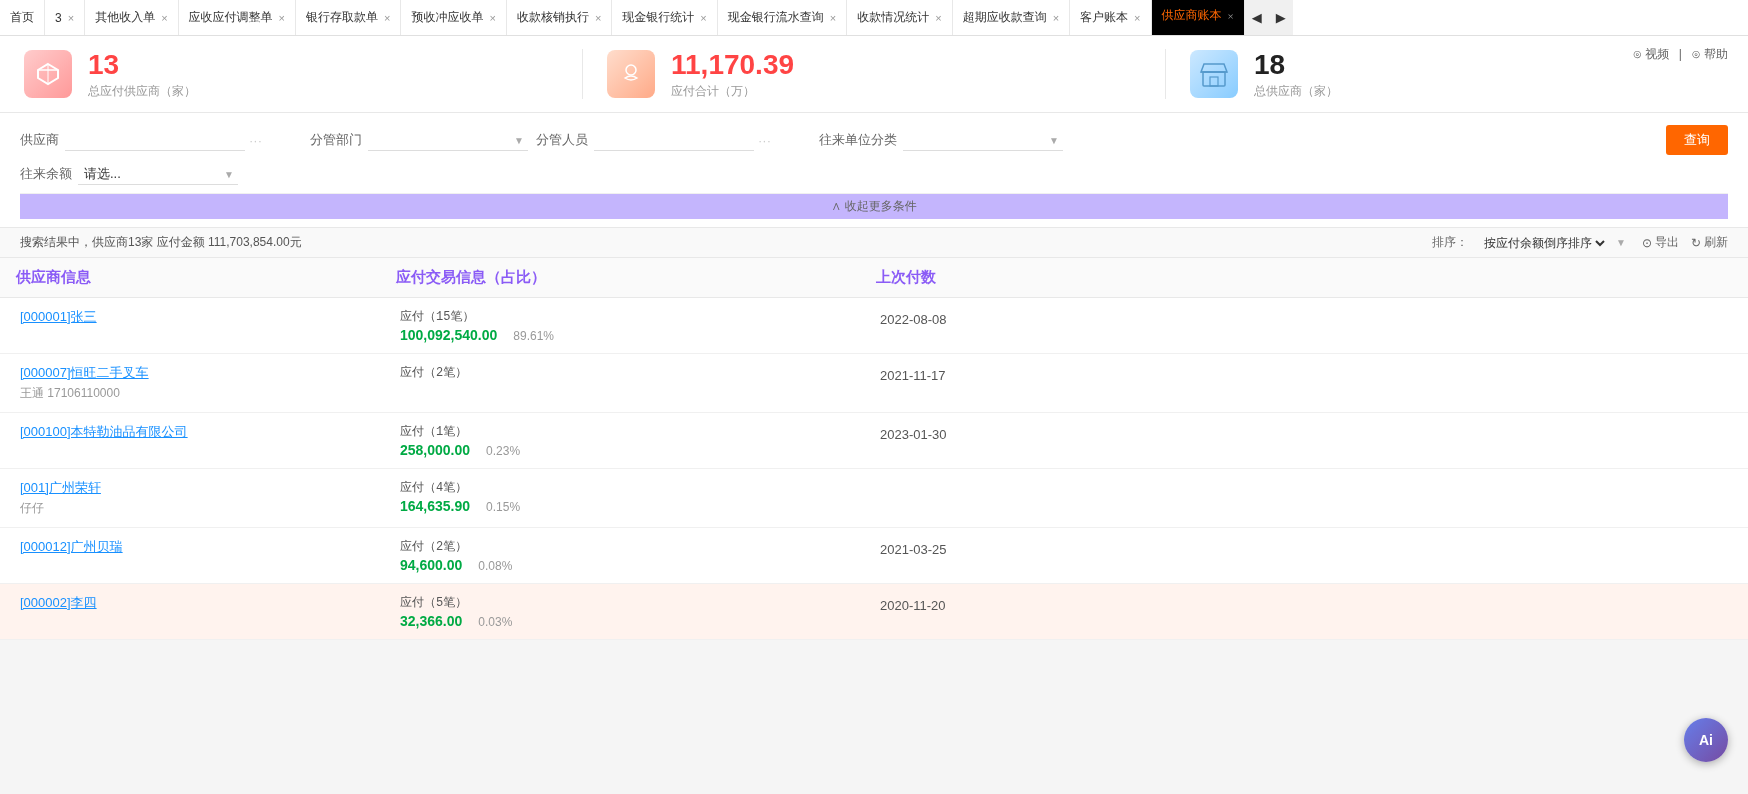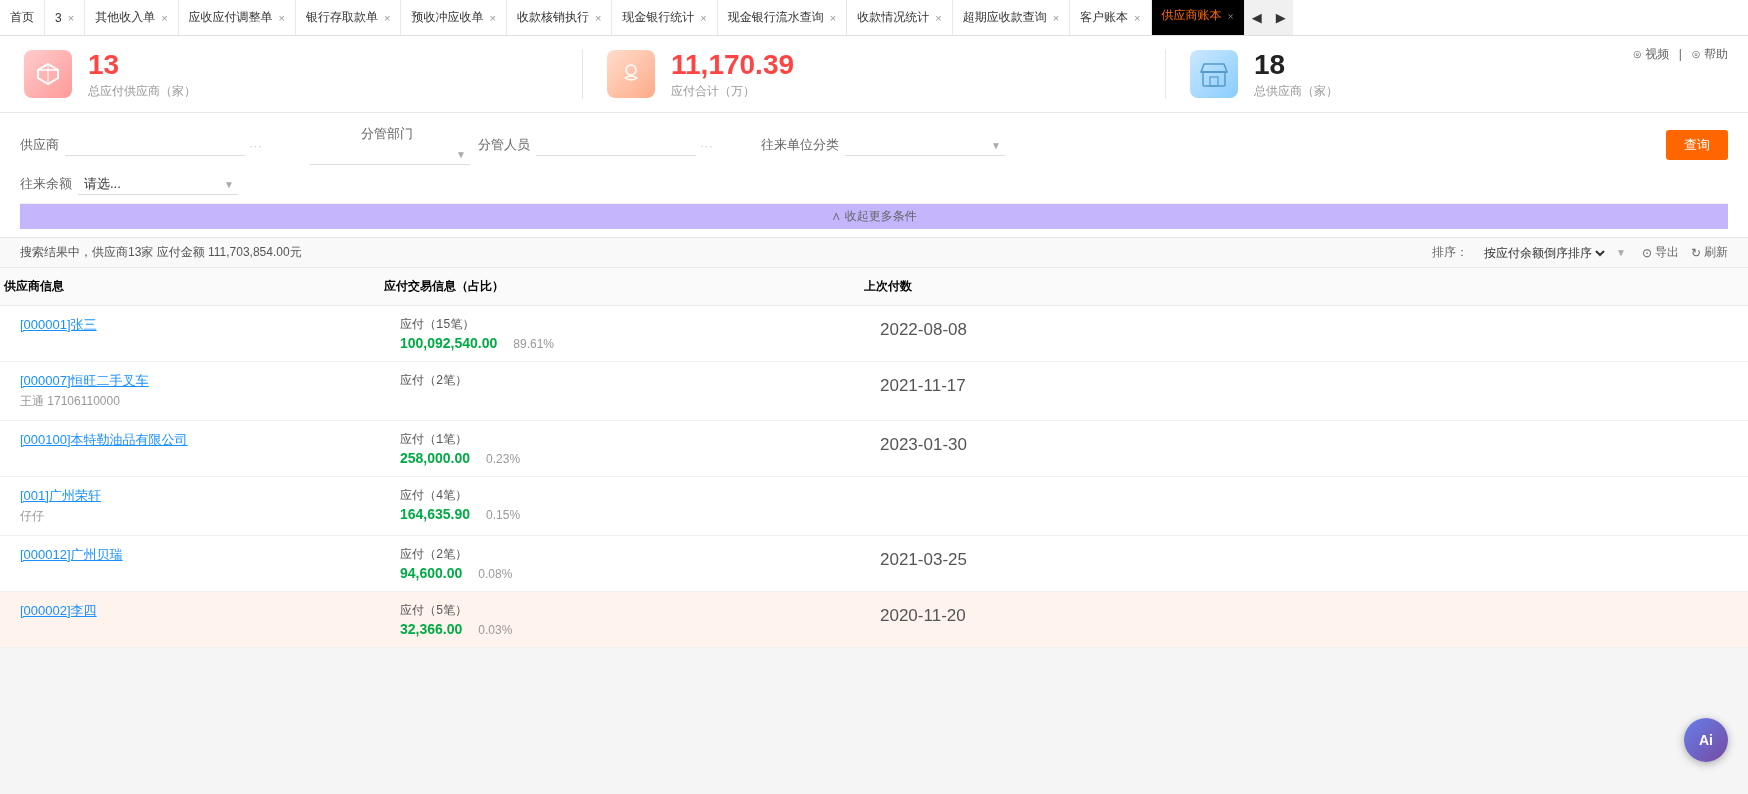--- a/index.html
+++ b/index.html
@@ -67,35 +67,35 @@
       display: flex; align-items: center; background: #f9f9f9; padding: 6px 20px;
       border-bottom: 1px solid #e8e8e8; font-size: 12px; color: #555;
     }
     .result-bar .right-actions { margin-left: auto; display: flex; align-items: center; gap: 12px; }
     .sort-label { font-size: 12px; color: #666; }
     .sort-select { border: none; background: transparent; font-size: 12px; color: #333; cursor: pointer; outline: none; }
     .action-btn { font-size: 12px; color: #666; cursor: pointer; display: flex; align-items: center; gap: 3px; }
 
     
     .table-wrap { background: #fff; }
-    .table-header { display: flex; padding: 10px 4px; background: #fafafa; border-bottom: 1px solid #e8e8e8; font-size: 12px; font-weight: bold; color: #000000; }
+    .table-header { display: flex; padding: 10px 16px; background: #fafafa; border-bottom: 1px solid #e8e8e8; font-size: 15px; font-weight: bold; color: #8b5cf6; }
     .col-supplier { flex: 0 0 380px; }
     .col-payable { flex: 0 0 480px; }
     .col-last { flex: 1; }
 
     .table-row-wrap { border-bottom: 1px solid #f0f0f0; }
     .table-row-wrap.highlighted { background: #fff3ee; }
     .table-row { display: flex; padding: 10px 20px; align-items: flex-start; }
     .supplier-link { color: #1890ff; text-decoration: underline; cursor: pointer; font-size: 13px; }
     .supplier-sub { font-size: 12px; color: #999; margin-top: 3px; }
     .payable-label { font-size: 12px; color: #555; font-family: Liberation Mono, monospace; }
     .payable-amount { font-size: 14px; color: #00aa44; font-weight: bold; margin-top: 2px; }
     .payable-pct { font-size: 12px; color: #999; margin-left: 10px; }
     .payable-row { display: flex; align-items: baseline; gap: 6px; }
-    .last-pay-date { font-size: 17px; color: #555; padding-top: 4px; }
+    .last-pay-date { font-size: 13px; color: #555; padding-top: 4px; }
 
     
     ::-webkit-scrollbar { width: 6px; height: 6px; }
     ::-webkit-scrollbar-thumb { background: #ccc; border-radius: 3px; }
   </style>
 </head>
 <body>
 
 <div class="top-nav">
   <div class="nav-tab">
@@ -213,21 +213,21 @@
   </div>
 </div>
 
 <div class="filter-area">
   <div class="filter-row">
     <div class="filter-item">
       <span class="filter-label">供应商</span>
       <input class="filter-input" style="width: 180px;">
       <span class="filter-dots">···</span>
     </div>
-    <div class="filter-item" style="margin-left: 40px; flex-direction: column;">
+    <div class="filter-item" style="margin-left: 40px;">
       <span class="filter-label">分管部门</span>
       <div class="filter-select-wrap">
         <select class="filter-select" style="width:160px;">
           <option></option>
         </select>
         <span class="filter-select-arrow">▼</span>
       </div>
     </div>
     <div class="filter-item" style="">
       <span class="filter-label">分管人员</span>

